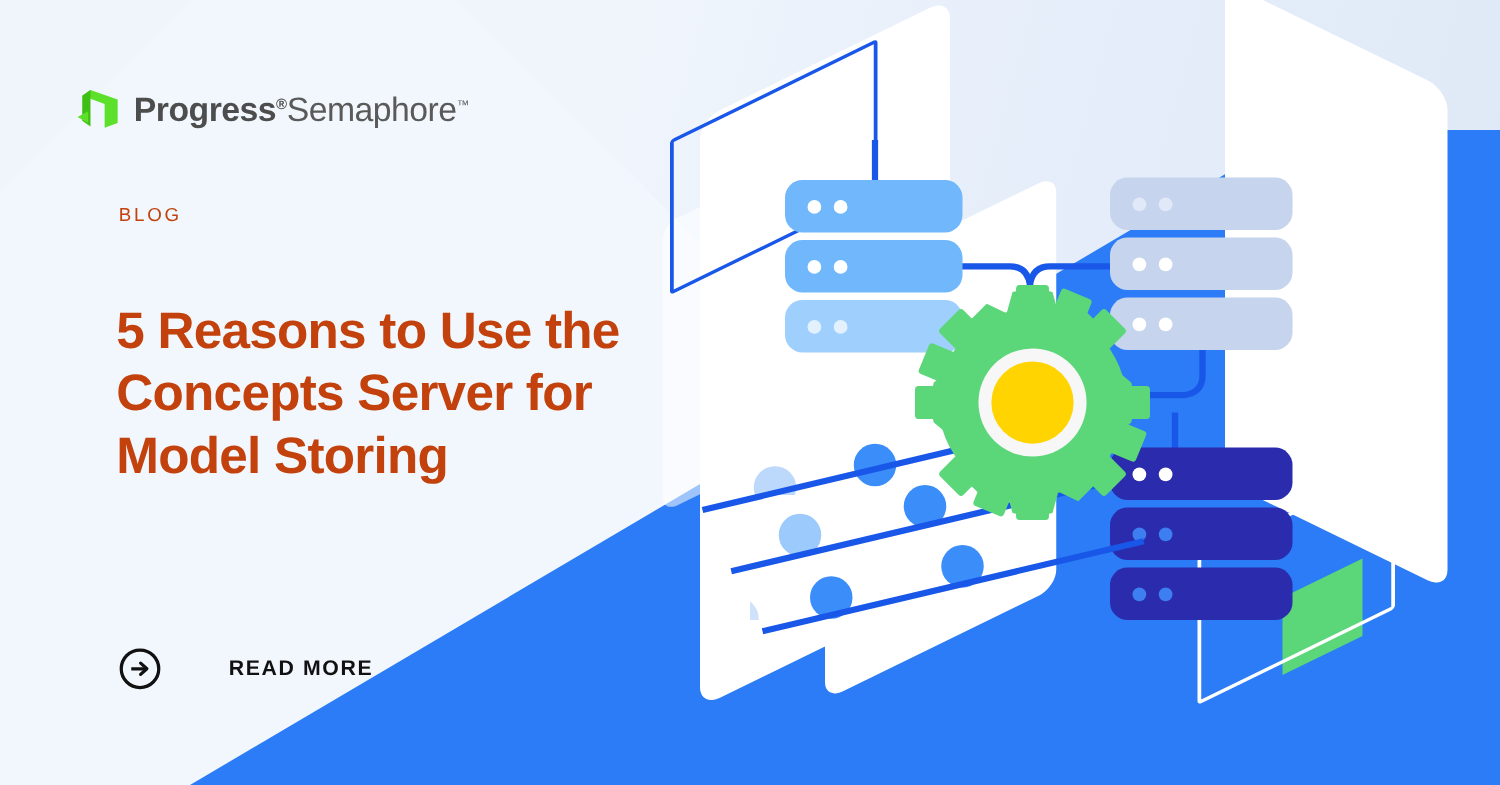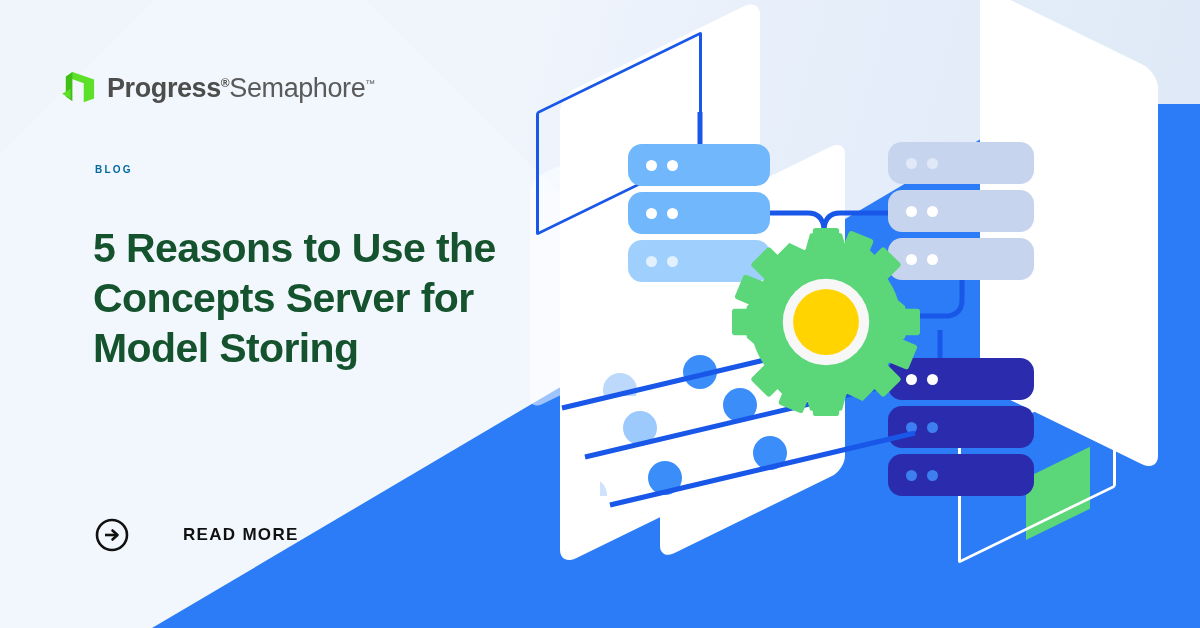--- a/index.html
+++ b/index.html
@@ -236,35 +236,35 @@
   .logo-tm {
     font-size: 10px;
     vertical-align: super;
     color: #5a5a5a;
   }
 
   .eyebrow {
     position: absolute;
     left: 95px;
     top: 164px;
-    font-size: 10px;
-    font-weight: 700;
+    font-size: 15px;
+    font-weight: 400;
     letter-spacing: 2.2px;
-    color: #0369a1;
+    color: #c2410c;
   }
 
   .headline {
     position: absolute;
     left: 93px;
-    top: 196px;
+    top: 212px;
     width: 430px;
     font-size: 41px;
     line-height: 50px;
     font-weight: 700;
-    color: #14532d;
+    color: #c2410c;
     letter-spacing: -0.6px;
   }
 
   .read-more {
     position: absolute;
     left: 95px;
     top: 518px;
     display: flex;
     align-items: center;
     cursor: pointer;

